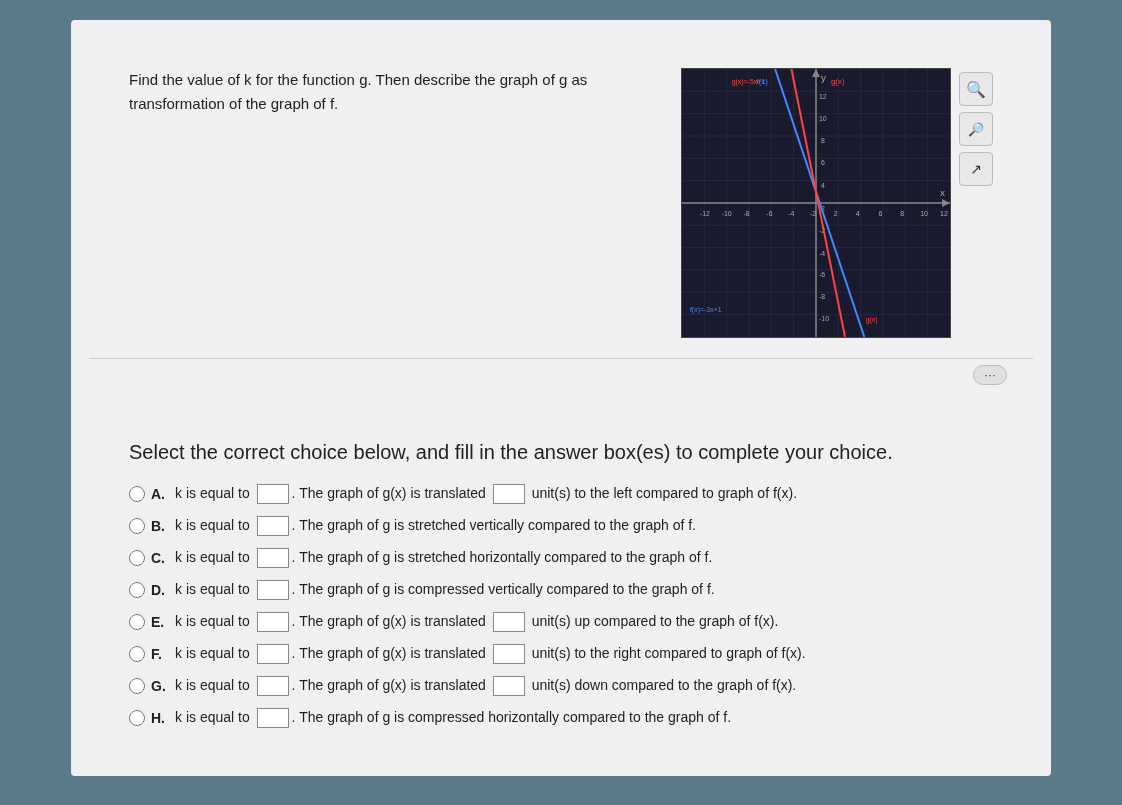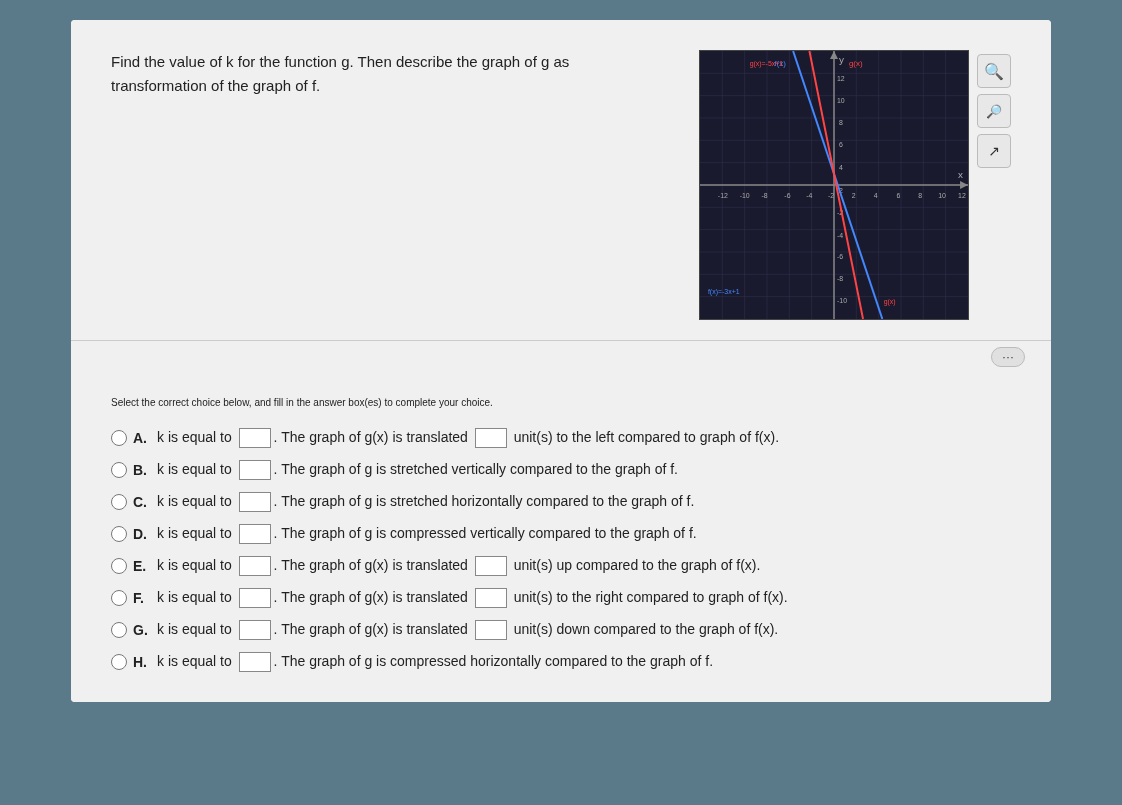--- a/index.html
+++ b/index.html
@@ -17,21 +17,21 @@
       background: #5a7a8a;
       display: flex;
       flex-direction: column;
       align-items: center;
       padding: 20px;
     }
     .content-card {
       background: #f0f0f0;
       width: 980px;
       border-radius: 4px;
-      padding: 0;
+      padding: 18px;
       overflow: hidden;
     }
     .top-section {
       background: #f0f0f0;
       display: flex;
       flex-direction: row;
       padding: 30px 40px 20px 40px;
       gap: 30px;
       align-items: flex-start;
       border-bottom: 1px solid #ccc;
@@ -89,23 +89,24 @@
       align-self: flex-end;
       margin-right: 10px;
       margin-bottom: 10px;
       color: #333;
     }
     .bottom-section {
       background: #f0f0f0;
       padding: 20px 40px 30px 40px;
     }
     .instruction-text {
-      font-size: 10px;
+      font-size: 20px;
       color: #222;
       margin-bottom: 20px;
+      margin-top: 26px;
     }
     .choices-list {
       display: flex;
       flex-direction: column;
       gap: 12px;
     }
     .choice-row {
       display: flex;
       flex-direction: row;
       align-items: center;

